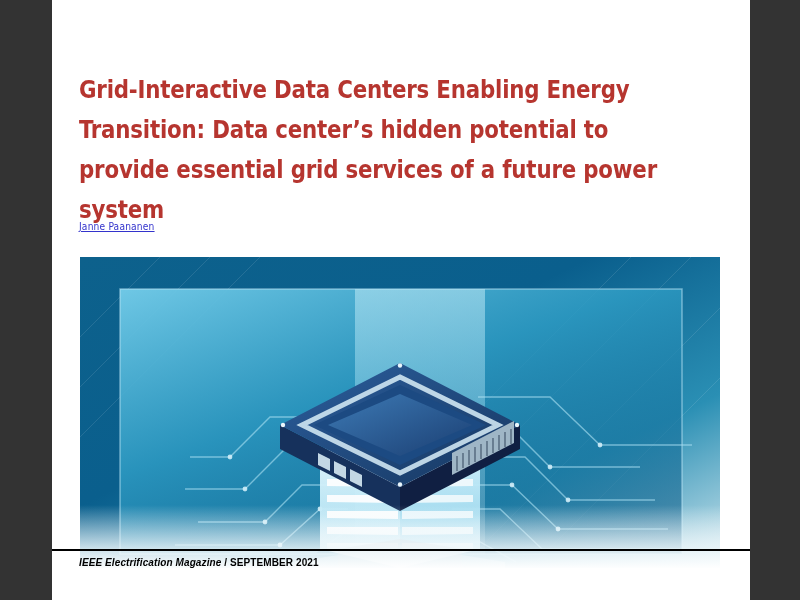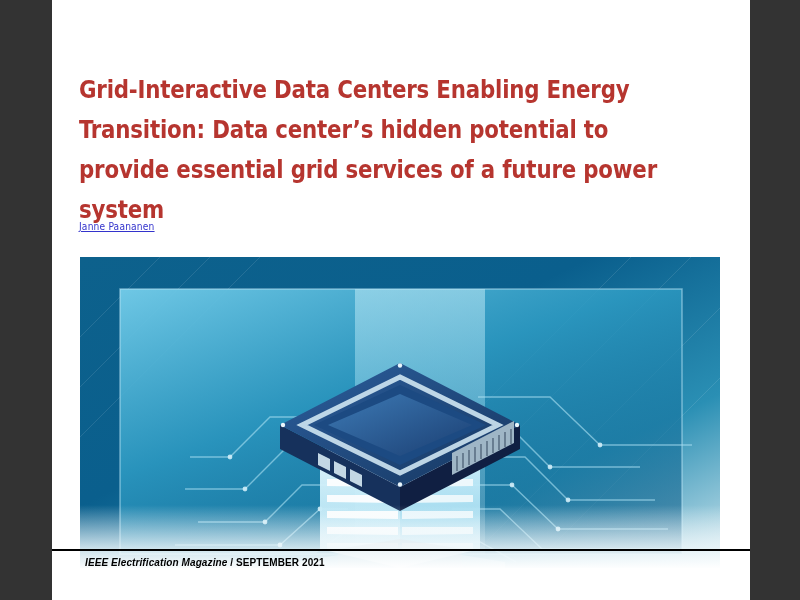--- a/index.html
+++ b/index.html
@@ -91,21 +91,21 @@
     position: absolute;
     left: 27px;
     top: 557px;
     font-family: "Liberation Sans", sans-serif;
     font-size: 10px;
     font-weight: bold;
     color: #000000;
     white-space: nowrap;
     letter-spacing: 0.1px;
   }
-  #footer-magazine { font-style: italic; margin-left: 6px; }
+  #footer-magazine { font-style: italic; }
   #footer-issue { font-style: normal; }
 
   
   #footer-band {
     position: absolute;
     left: 0;
     top: 568px;
     width: 698px;
     height: 32px;
     background: #ffffff;

